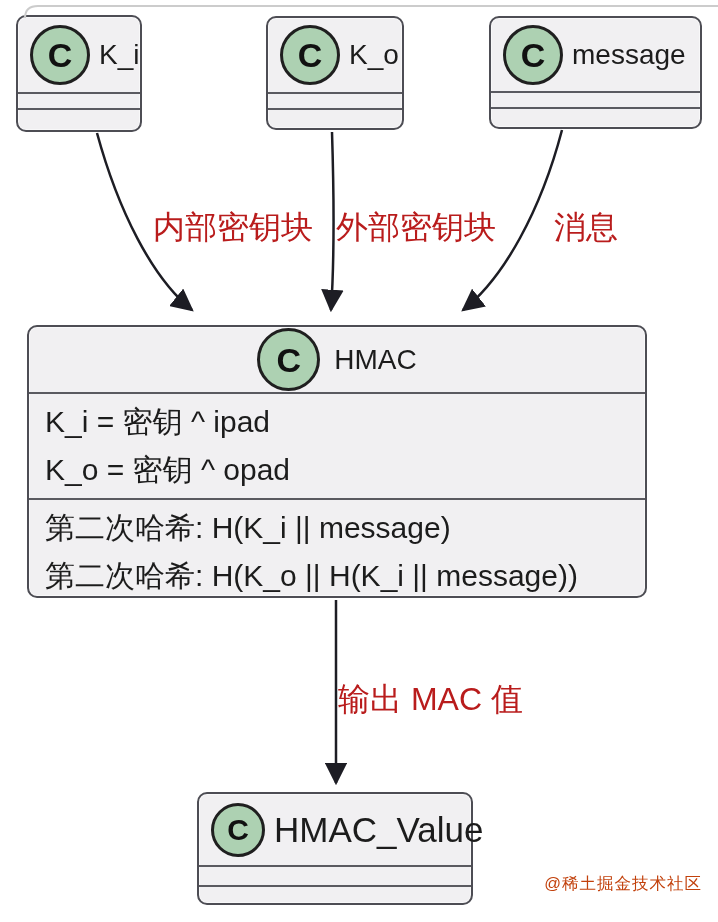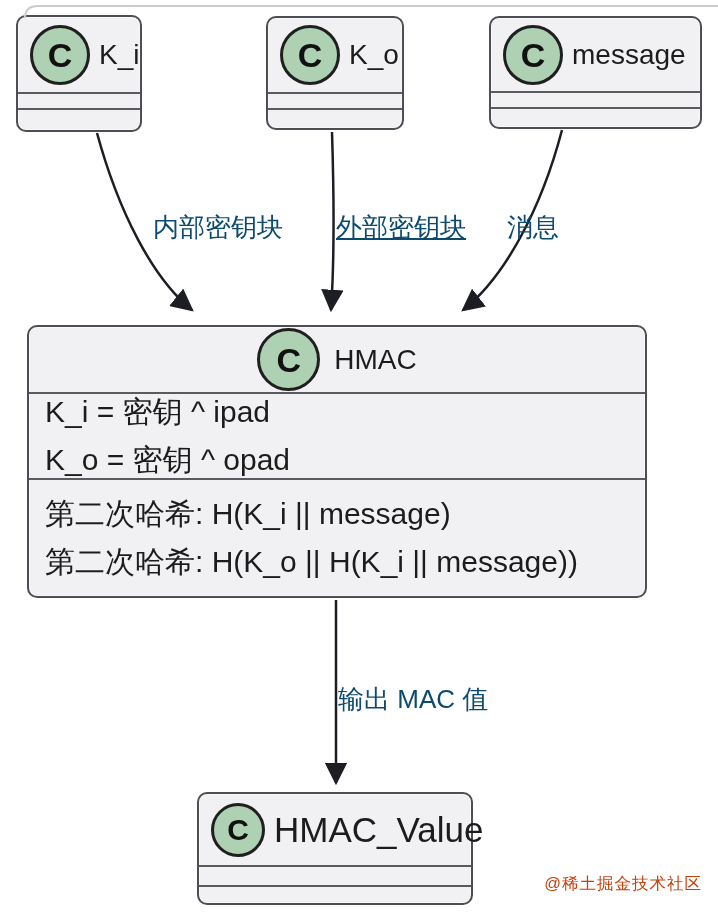--- a/index.html
+++ b/index.html
@@ -22,22 +22,22 @@
     background:#add1b2;border:3px solid #1f1f1f;
     display:flex;align-items:center;justify-content:center;
     font-weight:700;font-size:34px;color:#111;line-height:1;
   }
   .cc.small{width:48px;height:48px;font-size:30px;}
   .title-text{margin-left:9px;font-size:28px;letter-spacing:0;white-space:nowrap;}
   .sec{flex:none;border-top:2px solid #5a5a60;box-sizing:border-box;}
   .sec.text{display:flex;flex-direction:column;justify-content:center;padding:4px 16px;}
   .sec .line{font-size:30px;line-height:48px;white-space:nowrap;}
   .edge-label{
-    position:absolute;z-index:4;font-size:26px;line-height:32px;
-    color:#0c4a6e;white-space:nowrap;
+    position:absolute;z-index:4;font-size:32px;line-height:32px;
+    color:#b91c1c;white-space:nowrap;
   }
   .watermark{
     position:absolute;z-index:5;right:16px;top:873px;
     font-size:16.5px;letter-spacing:1px;color:#c2410c;
   }
 </style>
 </head>
 <body>
 
 <div class="canvas">
@@ -80,38 +80,38 @@
     </div>
     <div class="sec" style="height:16px;"></div>
     <div class="sec" style="height:20px;"></div>
   </div>
 
   <div class="uml-box" style="left:27px;top:325px;width:620px;height:273px;">
     <div class="uml-title centered" style="flex:none;height:65px;">
       <span class="cc" style="width:57px;height:57px;">C</span>
       <span class="title-text" style="margin-left:14px;">HMAC</span>
     </div>
-    <div class="sec text" style="height:86px;">
+    <div class="sec text" style="height:106px;">
       <div class="line">K_i = 密钥 ^ ipad</div>
       <div class="line">K_o = 密钥 ^ opad</div>
     </div>
     <div class="sec text" style="flex:1 1 auto;">
       <div class="line">第二次哈希: H(K_i || message)</div>
       <div class="line">第二次哈希: H(K_o || H(K_i || message))</div>
     </div>
   </div>
 
   <div class="uml-box" style="left:197px;top:792px;width:276px;height:113px;">
     <div class="uml-title">
       <span class="cc small">C</span>
       <span class="title-text" style="font-size:35px;">HMAC_Value</span>
     </div>
     <div class="sec" style="height:20px;"></div>
     <div class="sec" style="height:18px;"></div>
   </div>
 
   <span class="edge-label" style="left:153px;top:211px;">内部密钥块</span>
-  <span class="edge-label" style="left:336px;top:211px;text-decoration:underline;">外部密钥块</span>
-  <span class="edge-label" style="left:507px;top:211px;">消息</span>
+  <span class="edge-label" style="left:336px;top:211px;">外部密钥块</span>
+  <span class="edge-label" style="left:554px;top:211px;">消息</span>
   <span class="edge-label" style="left:338px;top:683px;">输出 MAC 值</span>
 
   <span class="watermark">@稀土掘金技术社区</span>
 </div>
 
 </body></html>

